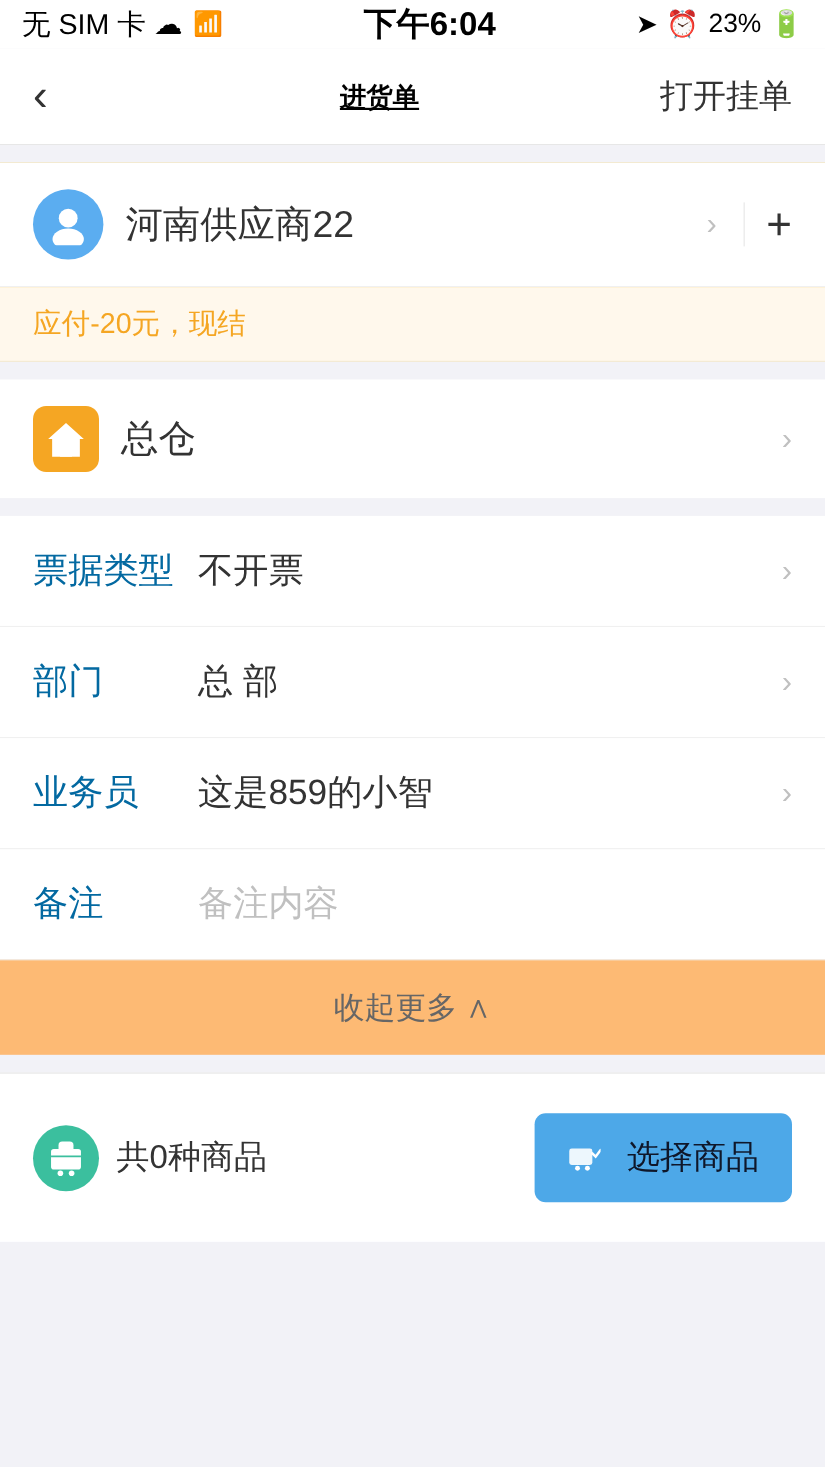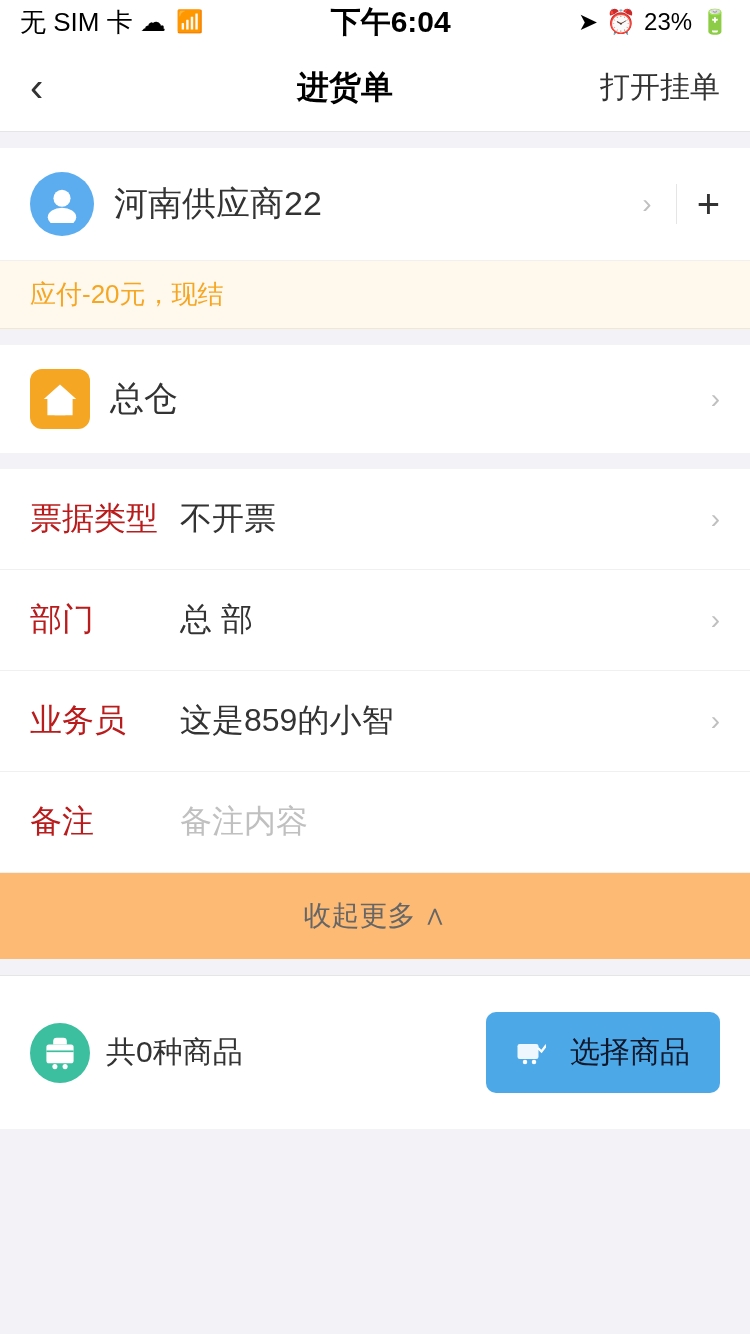--- a/index.html
+++ b/index.html
@@ -40,23 +40,24 @@
       padding: 0 30px;
       border-bottom: 1px solid #e5e5e5;
     }
     .nav-back {
       font-size: 40px;
       color: #333;
       cursor: pointer;
       width: 60px;
     }
     .nav-title {
-      font-size: 32px;
+      font-size: 24px;
       font-weight: 600;
       color: #000;
+      text-decoration: underline;
     }
     .nav-action {
       font-size: 30px;
       color: #333;
       cursor: pointer;
     }
 
     
     .section-gap {
       height: 16px;
@@ -153,21 +154,21 @@
     .form-row {
       display: flex;
       align-items: center;
       padding: 28px 30px;
       border-bottom: 1px solid #f0f0f0;
       min-height: 88px;
     }
     .form-row:last-child { border-bottom: none; align-items: flex-end; }
     .form-label {
       font-size: 32px;
-      color: #b91c1c;
+      color: #0369a1;
       width: 140px;
       flex-shrink: 0;
     }
     .form-value {
       flex: 1;
       font-size: 32px;
       color: #333;
       padding-left: 10px;
     }
     .form-value.placeholder {

